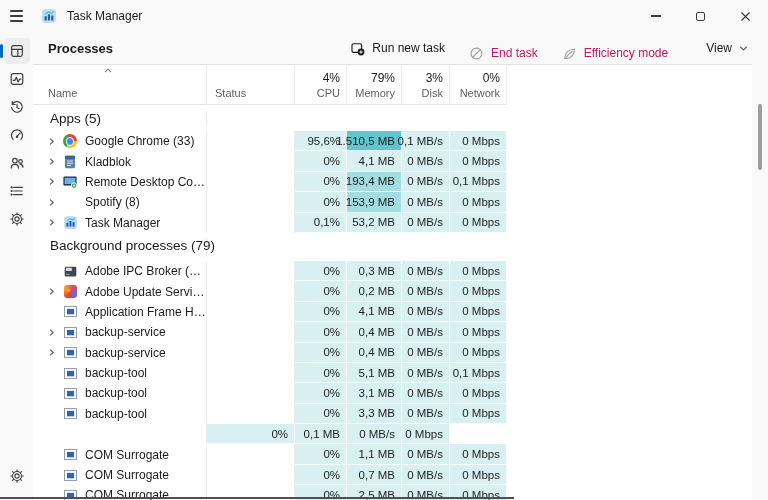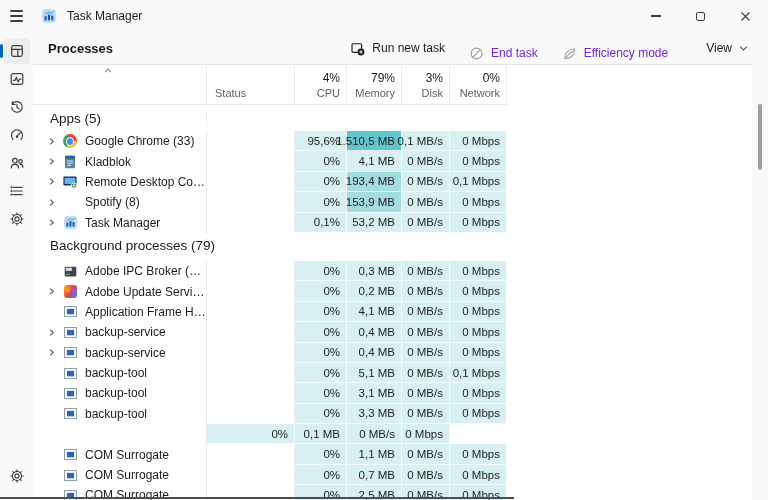--- a/index.html
+++ b/index.html
@@ -23,21 +23,21 @@
   .side-item.selected { background:#ededee; }
   .side-item.selected::before { content:""; position:absolute; left:-3.5px; top:6px; width:3px; height:14px; border-radius:2px; background:var(--accent); }
   .side-item svg { display:block; }
   .side-settings { position:absolute; left:3.5px; bottom:9px; }
 
   
   .toolbar { position:absolute; left:33px; top:32px; width:735px; height:32px; display:flex; align-items:center; }
   .toolbar-heading { font-size:13px; font-weight:700; margin-left:15px; color:#1a1a1a; }
   .toolbar-actions { margin-left:auto; margin-right:10px; display:flex; align-items:center; gap:4px; }
   .tb-btn { display:flex; align-items:center; gap:7px; font-size:12px; padding:5px 10px; border-radius:4px; cursor:pointer; color:#1b1b1b; white-space:nowrap; }
-  .tb-btn.disabled { color:#6d28d9; cursor:default;margin-top:10px; }
+  .tb-btn.disabled { color:#be185d; cursor:default;margin-top:10px; }
   .tb-btn svg { flex:0 0 auto; }
 
   
   .content { position:absolute; left:33px; top:64px; width:719px; height:436px; background:#ffffff; border-top:1px solid #e4e4e4; }
   .scroll-strip { position:absolute; right:0; top:64px; width:16px; height:436px; background:#f9f9f9; }
   .scroll-thumb { position:absolute; left:6px; top:40px; width:4px; height:66px; border-radius:2px; background:#9e9e9e; cursor:pointer; }
   .hscroll { position:absolute; left:0; top:497px; width:514px; height:2.4px; background:#4e4e55; cursor:pointer; }
 
   
   .table { position:absolute; left:33px; top:64px; width:474px; }
@@ -207,20 +207,21 @@
   </div>
 
   <div class="content"></div>
 
   <div class="table">
     <div class="trow header-row">
       <div class="cell h-left">
         <svg class="sort-caret" width="10" height="7" viewBox="0 0 10 7" fill="none" stroke="#8a8a8a" stroke-width="1.1">
             <path d="M2 5 L5 2 L8 5"></path>
           </svg>
+        <span class="col-label">Name</span>
       </div>
       <div class="cell" style="padding-left:8px;">
         <span class="col-label">Status</span>
       </div>
       <div class="cell h-num">
         <span class="col-usage">4%</span>
         <span class="col-label">CPU</span>
       </div>
       <div class="cell h-num">
         <span class="col-usage">79%</span>

